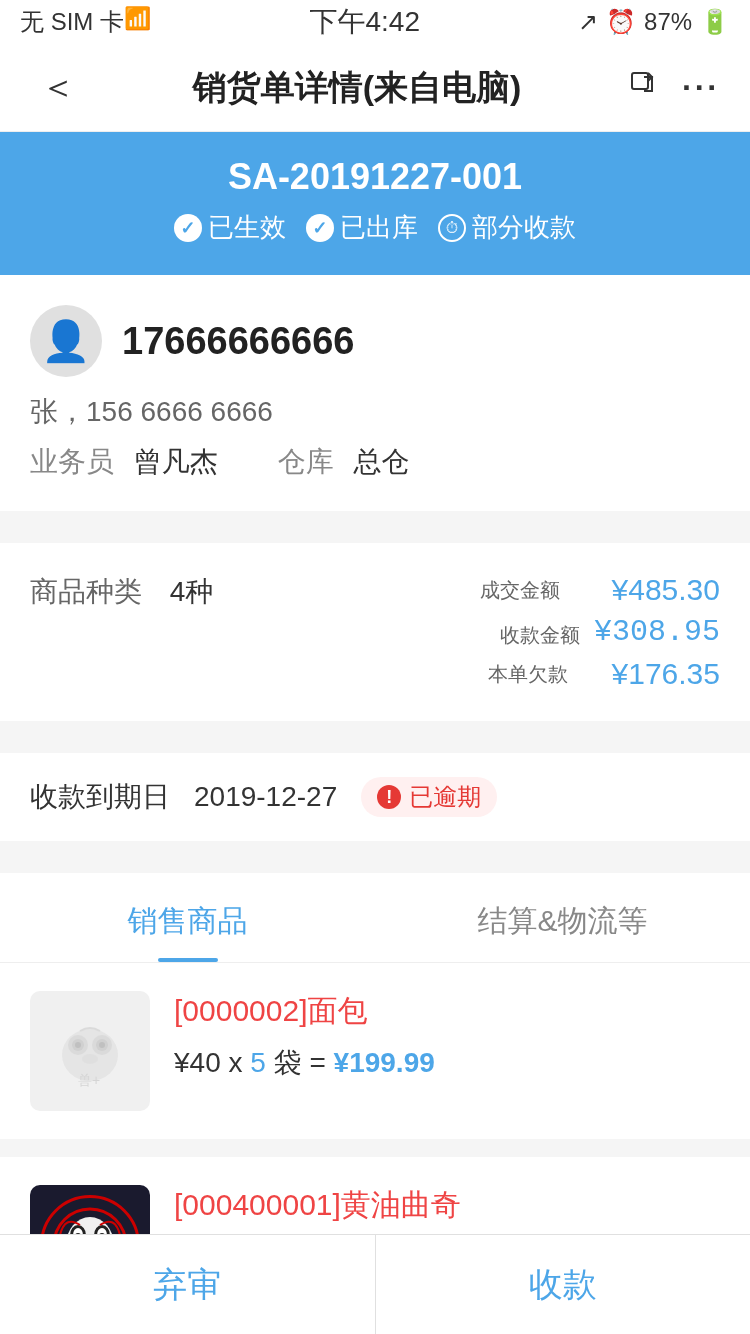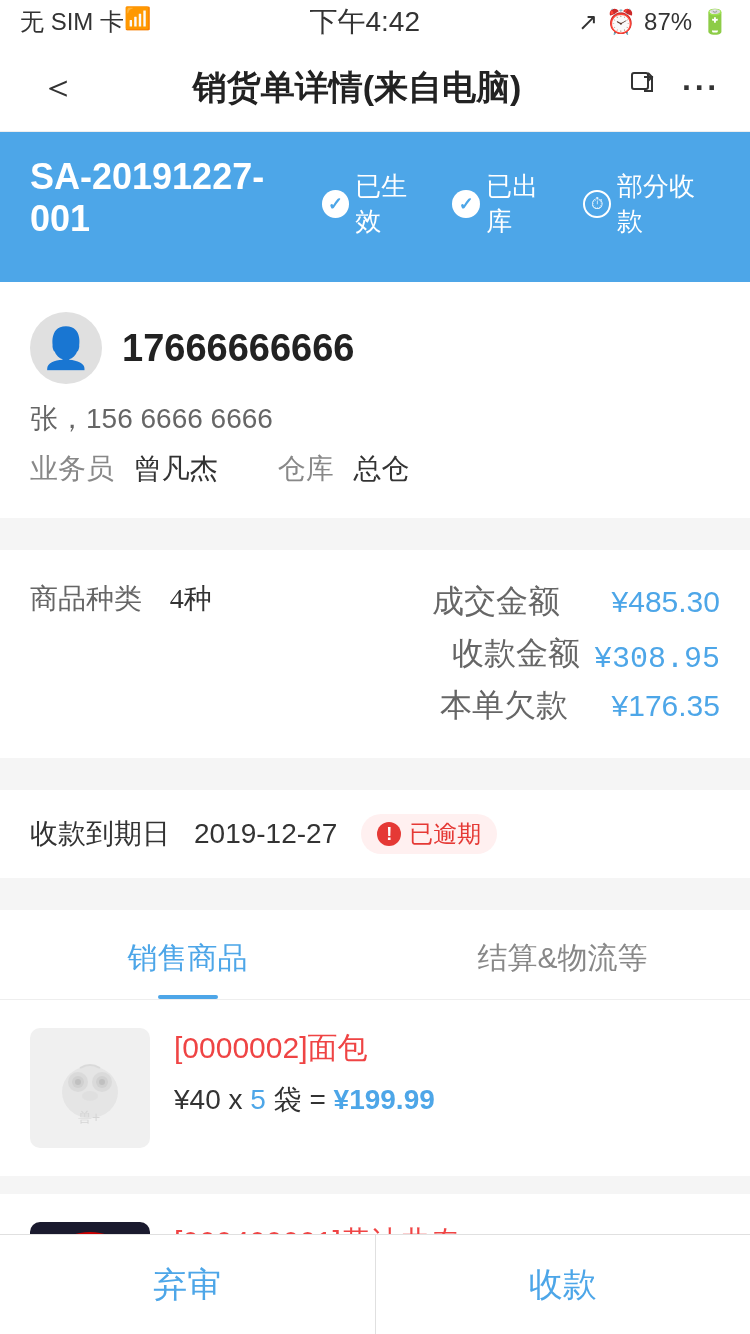--- a/index.html
+++ b/index.html
@@ -169,24 +169,23 @@
       display: flex;
       justify-content: space-between;
       align-items: flex-start;
     }
     .stats-item {
       font-size: 28px;
       color: #666;
     }
     .stats-item span {
       color: #666;
-      font-family: Liberation Serif, serif;
     }
     .amount-label {
-      font-size: 32px;
+      font-size: 20px;
       color: #666;
       text-align: right;
     }
     .amount-value {
       font-size: 30px;
       color: #4da6e8;
       text-align: right;
       min-width: 140px;
     }
 
@@ -397,21 +396,21 @@
         <rect x="4" y="4" width="16" height="16" rx="2" stroke="#333" stroke-width="2" fill="none"></rect>
         <path d="M16 8 L24 8 L24 22 L16 22" stroke="#333" stroke-width="2" fill="none"></path>
         <path d="M20 4 L24 8 L20 12" stroke="#333" stroke-width="2" fill="none"></path>
       </svg>
     </span>
     <span class="nav-icon" style="font-size:32px;letter-spacing:2px;font-weight:700;">···</span>
   </div>
 </div>
 
 <div class="header-block">
-  <div style="display:flex; align-items:center; justify-content:space-between; margin-bottom:10px;">
+  <div style="display:flex; align-items:center; justify-content:space-between; margin-bottom:10px;flex-direction:column;">
     <span class="header-id">SA-20191227-001</span>
     <div class="header-status" style="margin-bottom:0;">
       <div class="status-tag">
         <div class="status-check">✓</div>
         <span>已生效</span>
       </div>
       <div class="status-tag">
         <div class="status-check">✓</div>
         <span>已出库</span>
       </div>

